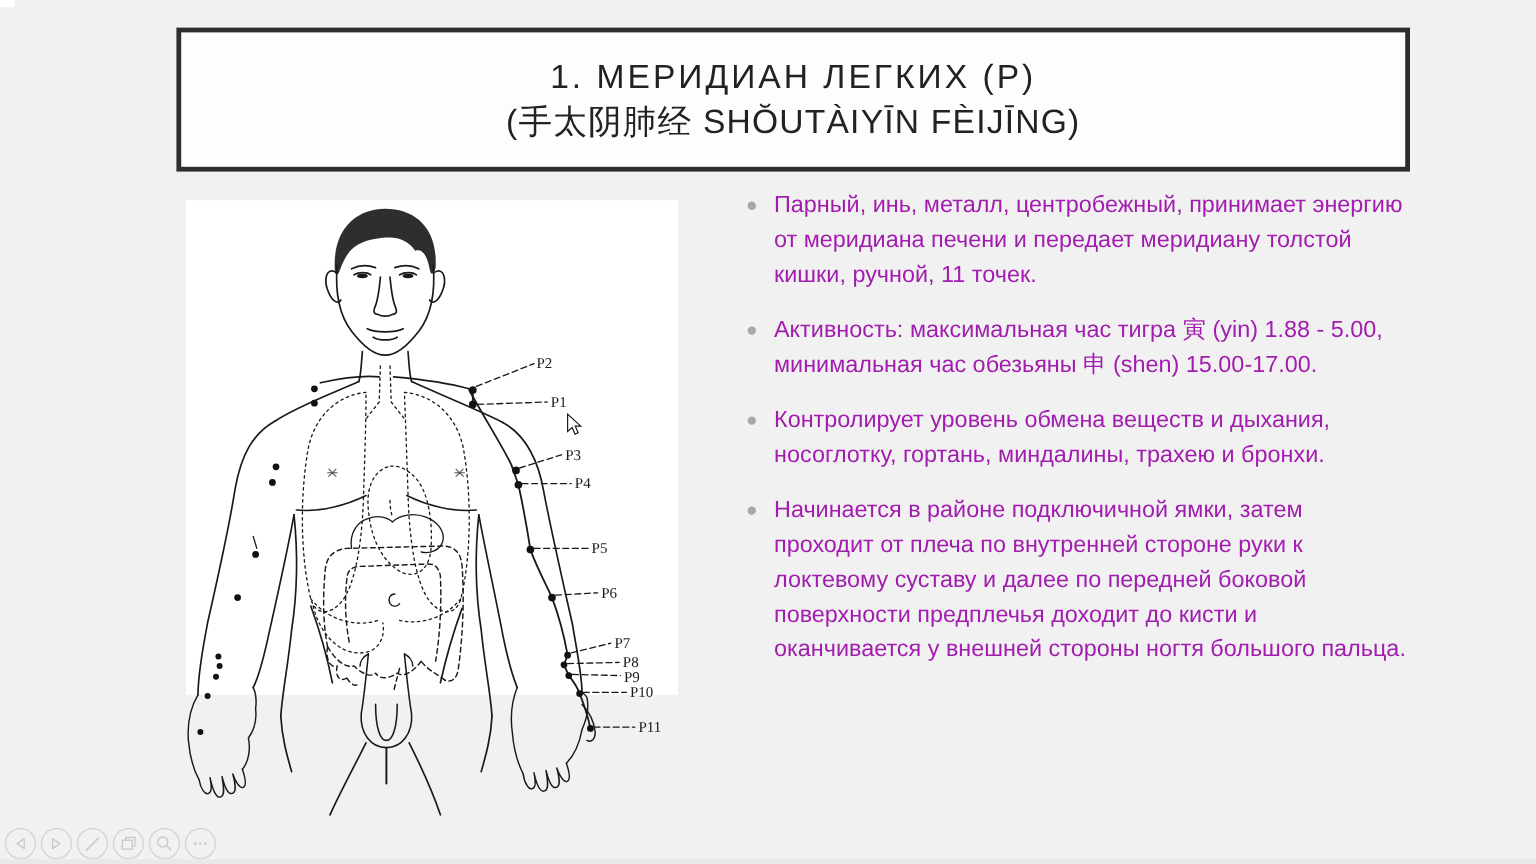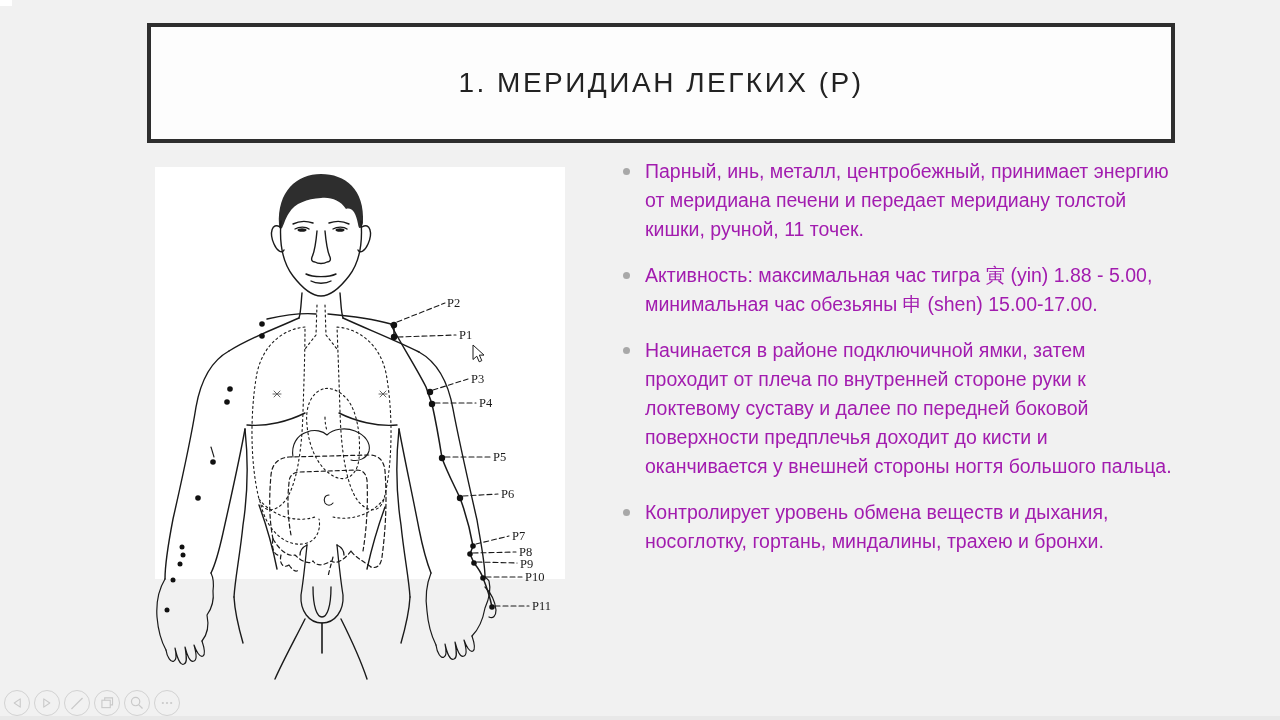--- a/index.html
+++ b/index.html
@@ -49,20 +49,21 @@
 </style>
 </head>
 <body>
 
 <div class="screen">
 
   <div class="corner-notch"></div>
 
   <div class="title-box">
     <div class="title-line l1">1. МЕРИДИАН ЛЕГКИХ (P)</div>
+    <div class="title-line l2">(手太阴肺经 SHŎUTÀIYĪN FÈIJĪNG)</div>
   </div>
 
   <div class="figure-panel">
     <svg width="410" height="514" viewBox="0 0 410 514" fill="none" stroke="#1a1a1a" stroke-width="1.4" stroke-linecap="round" stroke-linejoin="round">
 
       <g>
         <path d="M124,58 C122,24 142,7 166,7 C190,7 210,22 208,56 C207,61 204,64 203,57 C201,46 197,40 191,42 C185,33 176,30 166,31 C152,32 140,36 134,46 C130,52 128,60 127,61 C125,63 124,61 124,58 Z" fill="#2e2e2e" stroke="none"></path>
         <path d="M126,54 C124,78 128,96 138,109 C148,122 158,129 166,129 C174,129 184,122 194,109 C204,96 208,78 206,54"></path>
         <path d="M125,60 C117,55 114,66 119,77 C122,84 127,87 129,83"></path>
         <path d="M207,60 C215,55 218,66 213,77 C210,84 205,87 203,83"></path>
@@ -223,25 +224,25 @@
     <li>
       <span class="marker"></span>
       <span>Парный, инь, металл, центробежный, принимает энергию от меридиана печени и передает меридиану толстой кишки, ручной, 11 точек.</span>
     </li>
     <li>
       <span class="marker"></span>
       <span>Активность: максимальная час тигра 寅 (yin) 1.88 - 5.00, минимальная час обезьяны 申 (shen) 15.00-17.00.</span>
     </li>
     <li>
       <span class="marker"></span>
+      <span>Контролирует уровень обмена веществ и дыхания, носоглотку, гортань, миндалины,  трахею и бронхи.</span>
+    </li>
+    <li>
+      <span class="marker"></span>
       <span>Начинается в районе подключичной ямки, затем проходит от плеча по внутренней стороне руки к локтевому суставу и далее по передней боковой поверхности предплечья доходит до кисти и оканчивается у внешней стороны ногтя большого пальца.</span>
-    </li>
-    <li>
-      <span class="marker"></span>
-      <span>Контролирует уровень обмена веществ и дыхания, носоглотку, гортань, миндалины,  трахею и бронхи.</span>
     </li>
   </ul>
 
   <div class="toolbar">
     <button class="tb">
       <svg width="26" height="26" viewBox="0 0 26 26">
         <path d="M16.5,8.5 L10,13 L16.5,17.5 Z" fill="none" stroke="#c9c9c9" stroke-width="1.2" stroke-linejoin="round"></path>
       </svg>
     </button>
     <button class="tb">

